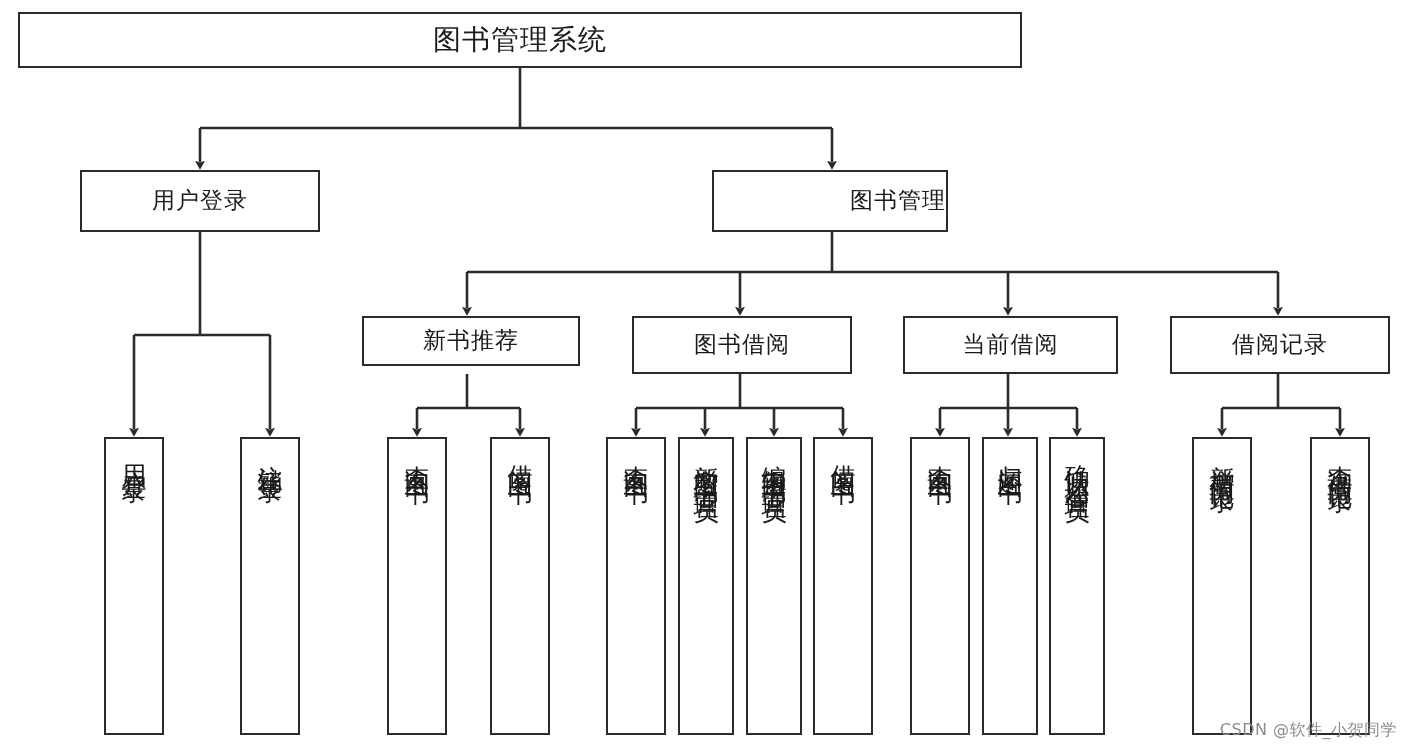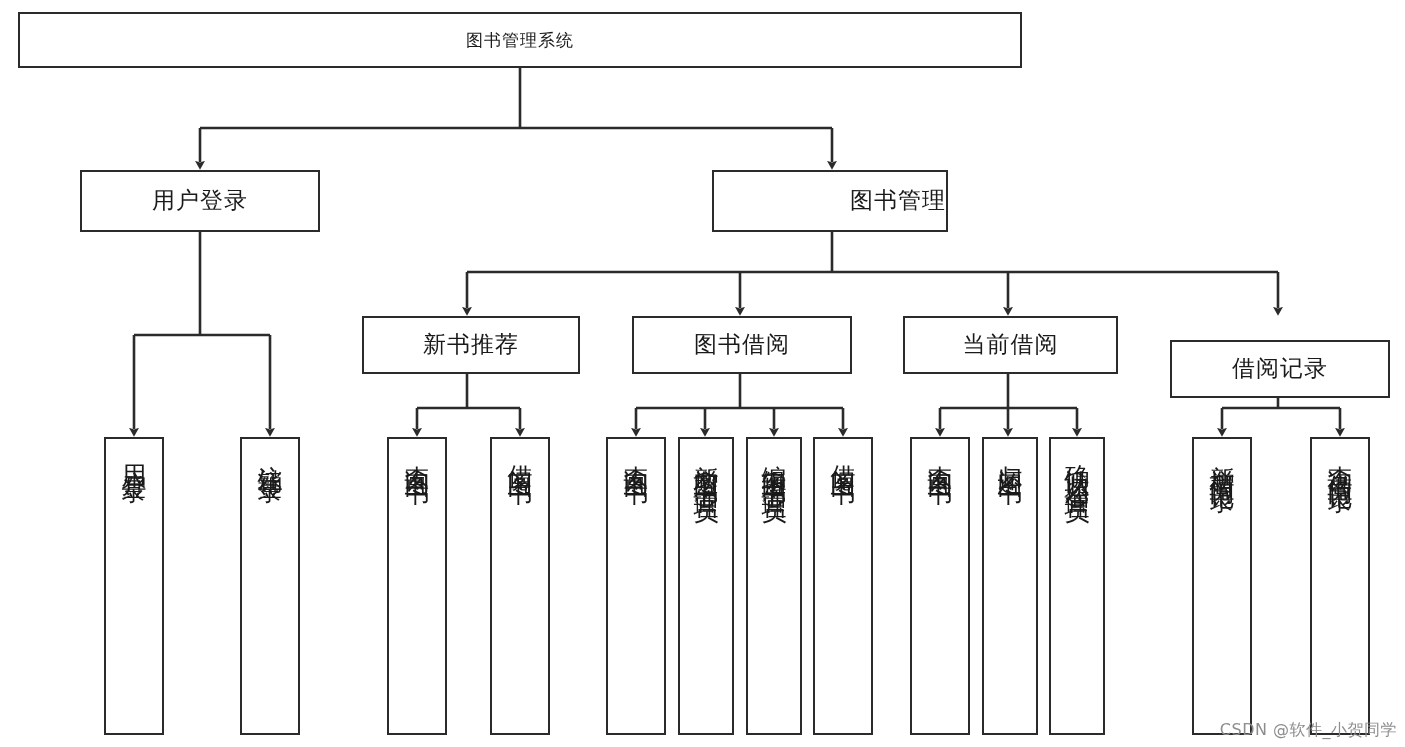--- a/index.html
+++ b/index.html
@@ -39,21 +39,21 @@
   .node-label {
     color: #1a1a1a;
     letter-spacing: 1px;
     white-space: nowrap;
     line-height: 1.18;
   }
   .node.horizontal .node-label {
     font-size: 23px;
   }
   .node.root .node-label {
-    font-size: 17px;
+    font-size: 28px;
   }
   .node.vertical {
     align-items: flex-start;
     padding-top: 6px;
   }
   .node.vertical .node-label {
     writing-mode: vertical-rl;
     text-orientation: upright;
     font-size: 25px;
     letter-spacing: 5px;
@@ -133,30 +133,30 @@
     <span class="node-label">图书管理系统</span>
   </div>
 
   <div class="node horizontal" style="left:80px; top:170px; width:240px; height:62px;">
     <span class="node-label">用户登录</span>
   </div>
   <div class="node horizontal" style="left:712px; top:170px; width:236px; height:62px;justify-content:flex-end;">
     <span class="node-label">图书管理</span>
   </div>
 
-  <div class="node horizontal" style="left:362px; top:316px; width:218px; height:58px;">
+  <div class="node horizontal" style="left:362px; top:316px; width:218px; height:50px;">
     <span class="node-label">新书推荐</span>
   </div>
   <div class="node horizontal" style="left:632px; top:316px; width:220px; height:58px;">
     <span class="node-label">图书借阅</span>
   </div>
   <div class="node horizontal" style="left:903px; top:316px; width:215px; height:58px;justify-content:center;">
     <span class="node-label">当前借阅</span>
   </div>
-  <div class="node horizontal" style="left:1170px; top:316px; width:220px; height:58px;margin-top:24px;">
+  <div class="node horizontal" style="left:1170px; top:316px; width:220px; height:58px;">
     <span class="node-label">借阅记录</span>
   </div>
 
   <div class="node vertical" style="left:104px; top:437px; width:60px; height:298px;">
     <span class="node-label">用户登录</span>
   </div>
   <div class="node vertical" style="left:240px; top:437px; width:60px; height:298px;">
     <span class="node-label">注销登录</span>
   </div>
 

